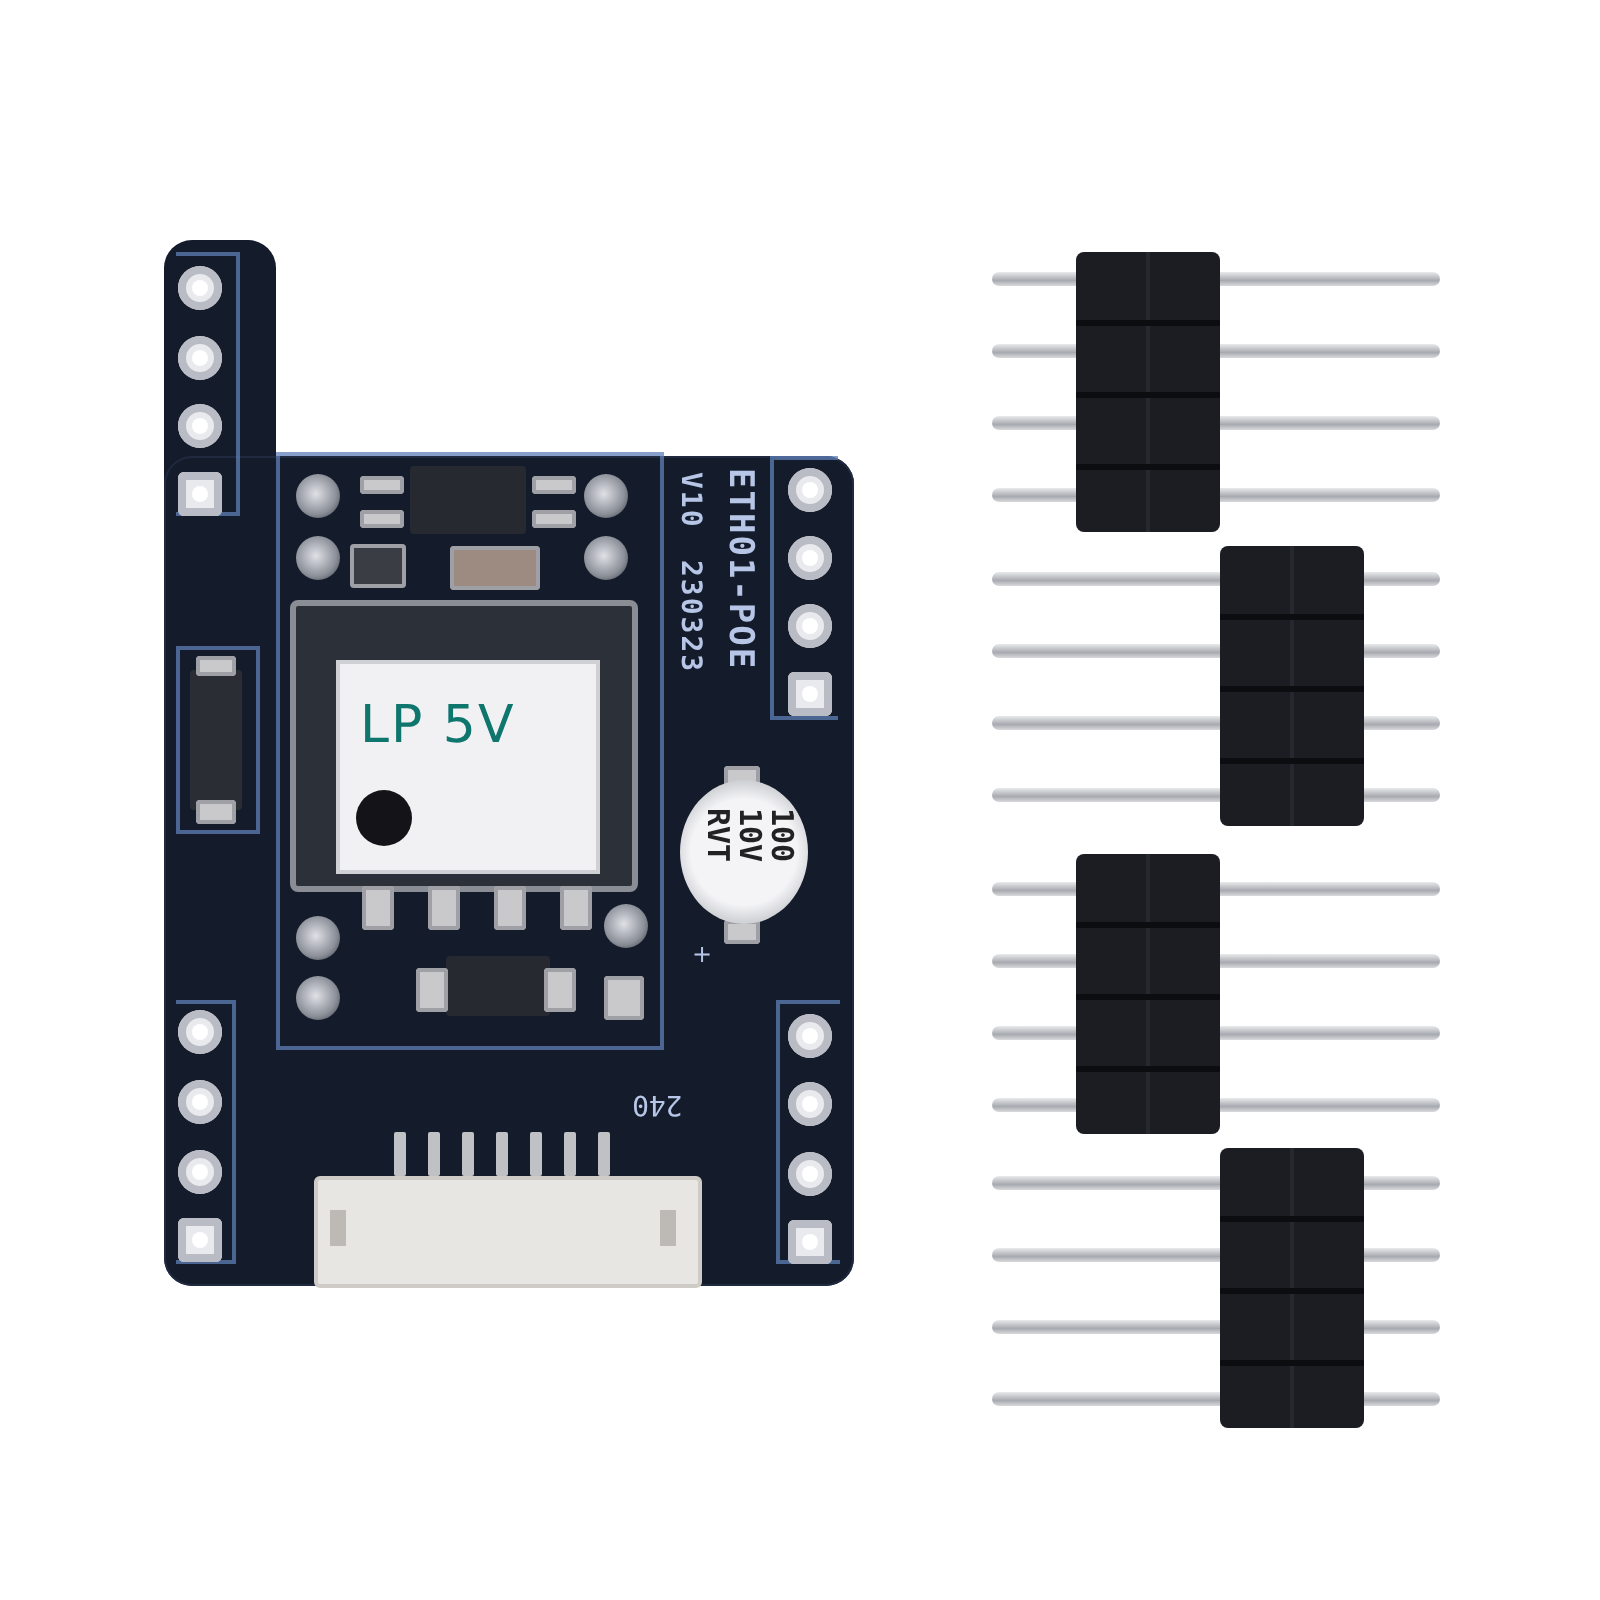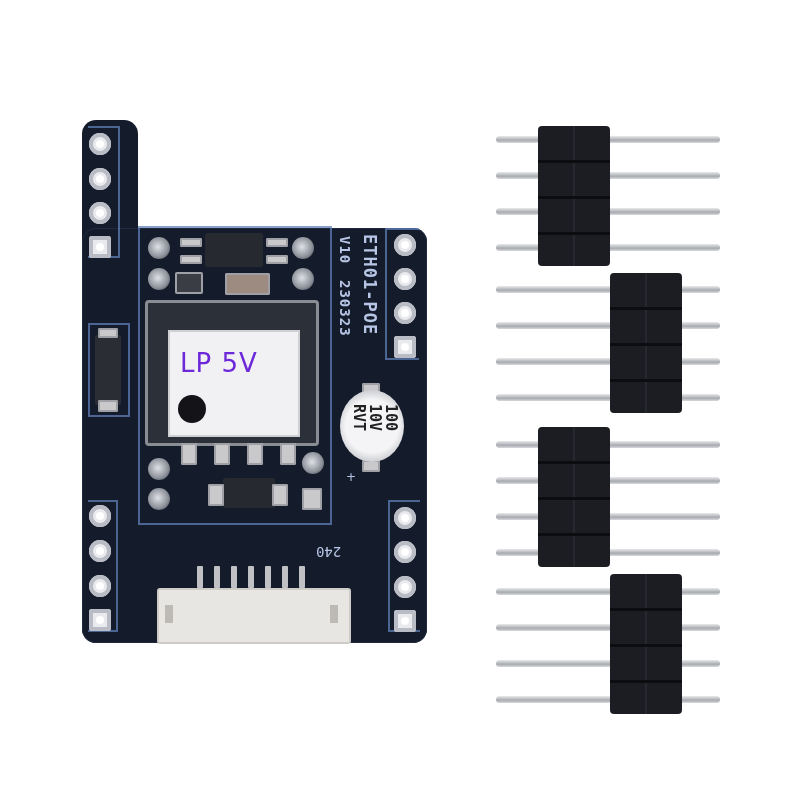--- a/index.html
+++ b/index.html
@@ -10,21 +10,21 @@
   .pcb-tab{position:absolute;left:82px;top:120px;width:56px;height:140px;background:#141b2a;border-radius:14px 14px 0 0;}
   .silk{position:absolute;border:2px solid #5f7fb8;opacity:.75;}
   .via{position:absolute;width:22px;height:22px;border-radius:50%;background:#e9eaee;box-shadow:inset 0 0 0 4px #b9bcc4;}
   .via::after{content:"";position:absolute;left:7px;top:7px;width:8px;height:8px;border-radius:50%;background:#ffffff;}
   .via.sq{border-radius:3px;}
   .pad{position:absolute;background:#c9c9cc;border-radius:2px;box-shadow:inset 0 0 0 2px #9ea0a6;}
   .chip{position:absolute;background:#26292f;border-radius:2px;}
   .round-pad{position:absolute;width:22px;height:22px;border-radius:50%;background:radial-gradient(circle at 45% 45%,#dfe1e6 0,#8b8f98 60%,#2a2f3a 100%);}
   .module-frame{position:absolute;left:145px;top:300px;width:168px;height:140px;background:#2c3038;border:3px solid #8a8d93;border-radius:4px;}
   .module-label{position:absolute;left:168px;top:330px;width:128px;height:103px;background:#f1f1f3;border:2px solid #cfd0d4;}
-  .module-text{position:absolute;left:180px;top:348px;font-size:26px;color:#6d28d9;letter-spacing:1px;}
+  .module-text{position:absolute;left:180px;top:348px;font-size:26px;color:#0f766e;letter-spacing:1px;}
   .module-dot{position:absolute;left:178px;top:395px;width:28px;height:28px;border-radius:50%;background:#141418;}
   .vtext{position:absolute;color:#b7c6e6;font-family:"DejaVu Sans Mono",monospace;font-weight:bold;writing-mode:vertical-rl;letter-spacing:1px;}
   .cap{position:absolute;left:340px;top:390px;width:64px;height:72px;border-radius:50%;background:radial-gradient(circle at 50% 50%,#f4f4f6 55%,#d6d7db 70%,#9fa2a9 100%);}
   .cap-text{position:absolute;font-family:"DejaVu Sans Mono",monospace;font-size:15px;font-weight:bold;color:#222;transform:rotate(90deg);transform-origin:left top;line-height:15px;white-space:pre;}
   .conn{position:absolute;left:157px;top:588px;width:190px;height:52px;background:#e8e6e3;border:2px solid #cfccc8;border-radius:3px;}
   .conn-pin{position:absolute;width:6px;height:22px;background:#bfc1c5;top:566px;border-radius:1px;}
   .small-text{position:absolute;font-family:"DejaVu Sans Mono",monospace;font-size:14px;color:#b7c6e6;transform:rotate(180deg);}
   
   .pin{position:absolute;height:7px;background:linear-gradient(#e9eaec,#a7aab0 60%,#d8d9dc);border-radius:4px;}
   .housing{position:absolute;width:72px;height:140px;background:#1b1d22;border-radius:4px;}

